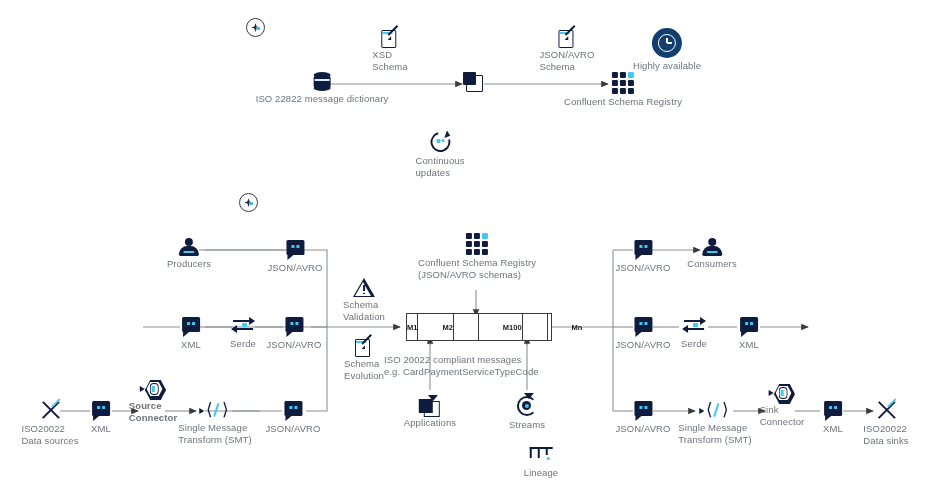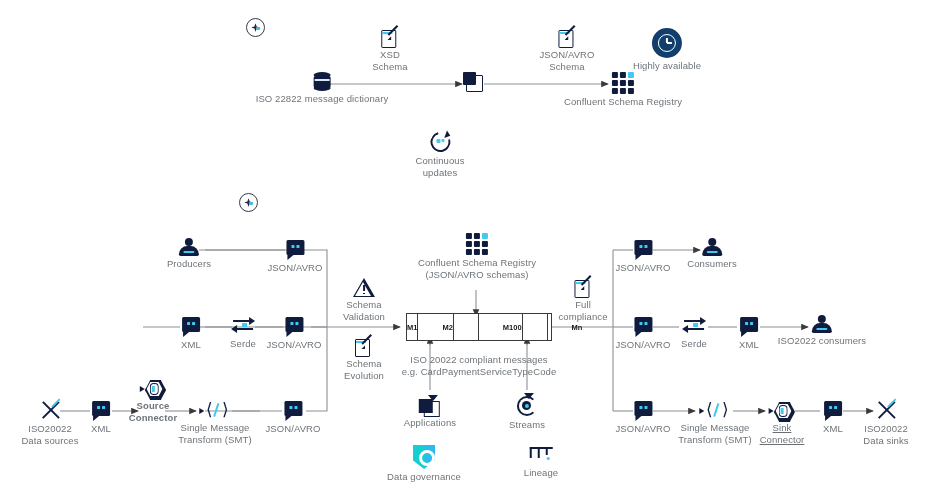--- a/index.html
+++ b/index.html
@@ -5,21 +5,21 @@
   html,body{margin:0;padding:0;background:#ffffff;}
   body{
     width:936px;height:500px;position:relative;overflow:hidden;
     font-family:"Liberation Sans", sans-serif;
     color:#6a6f75;
   }
   .canvas{position:absolute;inset:0;}
   svg.wires{position:absolute;left:0;top:0;width:936px;height:500px;pointer-events:none;}
 
   
-  .node{position:absolute;transform:translateX(-50%);text-align:center;}
+  .node{position:absolute;transform:translateX(-50%);text-align:left;}
   .node .lbl{
     font-size:9.5px;line-height:11.5px;color:#6e7479;white-space:pre-line;
     margin-top:2px;letter-spacing:.1px;
   }
   .ico{position:relative;margin:0 auto;}
 
   
   .ico-bubble{width:18px;height:15px;background:#101c3d;border-radius:1.5px;}
   .ico-bubble:after{content:"";position:absolute;left:1px;bottom:-5px;width:0;height:0;
     border-left:6px solid #101c3d;border-bottom:5px solid transparent;}
@@ -440,56 +440,39 @@
     <div class="cell" style="width:50px"></div>
     <div class="cell" style="width:32px">M100</div>
     <div class="cell" style="width:25px"></div>
     <div class="cell" style="width:27px">Mn</div>
   </div>
   <div class="node" style="left:479px;top:352px;width:190px;">
     <div class="lbl">ISO 20022 compliant messages
 e.g. CardPaymentServiceTypeCode</div>
   </div>
 
-  <div class="node" style="left:583px;top:278px;">
-    <div class="ico ico-doc">
-      <div class="sheet"></div>
-        <div class="top"></div>
-        <div class="pen"></div>
-    </div>
-    <div class="lbl">Full
-compliance</div>
-  </div>
 
   <div class="node" style="left:430px;top:395px;">
     <div class="ico ico-app">
       <div class="out"></div>
         <div class="sq"></div>
         <div class="cap"></div>
     </div>
     <div class="lbl">Applications</div>
   </div>
   <div class="node" style="left:527px;top:395px;">
     <div class="ico ico-stream">
       <div class="ring"></div>
         <div class="core"></div>
         <div class="eye"></div>
         <div class="tip"></div>
     </div>
     <div class="lbl">Streams</div>
   </div>
 
-  <div class="node" style="left:424px;top:445px;">
-    <div class="ico ico-gov">
-      <div class="sh"></div>
-        <div class="sh2"></div>
-        <div class="hole"></div>
-    </div>
-    <div class="lbl">Data governance</div>
-  </div>
   <div class="node" style="left:541px;top:445px;">
     <div class="ico ico-lineage">
       <span class="l1"></span>
         <span class="l2"></span>
         <span class="l3"></span>
         <span class="dot"></span>
     </div>
     <div class="lbl">Lineage</div>
   </div>
 
@@ -526,47 +509,39 @@
     </div>
     <div class="lbl" style="margin-top:5px">Serde</div>
   </div>
   <div class="node" style="left:749px;top:317px;">
     <div class="ico ico-bubble">
       <div class="d d1"></div>
         <div class="d d2"></div>
     </div>
     <div class="lbl" style="margin-top:7px">XML</div>
   </div>
-  <div class="node" style="left:822px;top:315px;">
-    <div class="ico ico-person">
-      <div class="head"></div>
-        <div class="body"></div>
-        <div class="slit"></div>
-    </div>
-    <div class="lbl">ISO2022 consumers</div>
-  </div>
 
   <div class="node" style="left:643px;top:401px;">
     <div class="ico ico-bubble">
       <div class="d d1"></div>
         <div class="d d2"></div>
     </div>
     <div class="lbl" style="margin-top:7px">JSON/AVRO</div>
   </div>
   <div class="node" style="left:715px;top:402px;">
     <div class="ico ico-smt">
       <div class="ar"></div>
         <div class="par">⟨</div>
         <div class="sl"></div>
         <div class="par2">⟩</div>
     </div>
     <div class="lbl">Single Message
 Transform (SMT)</div>
   </div>
-  <div class="node" style="left:782px;top:402px;text-decoration:underline;">
+  <div class="node" style="left:782px;top:384px;">
     <div class="ico ico-conn">
       <div class="hex"></div>
         <div class="hexin"></div>
         <div class="c"></div>
         <div class="pl"></div>
         <div class="ar"></div>
     </div>
     <div class="lbl">Sink
 Connector</div>
   </div>

